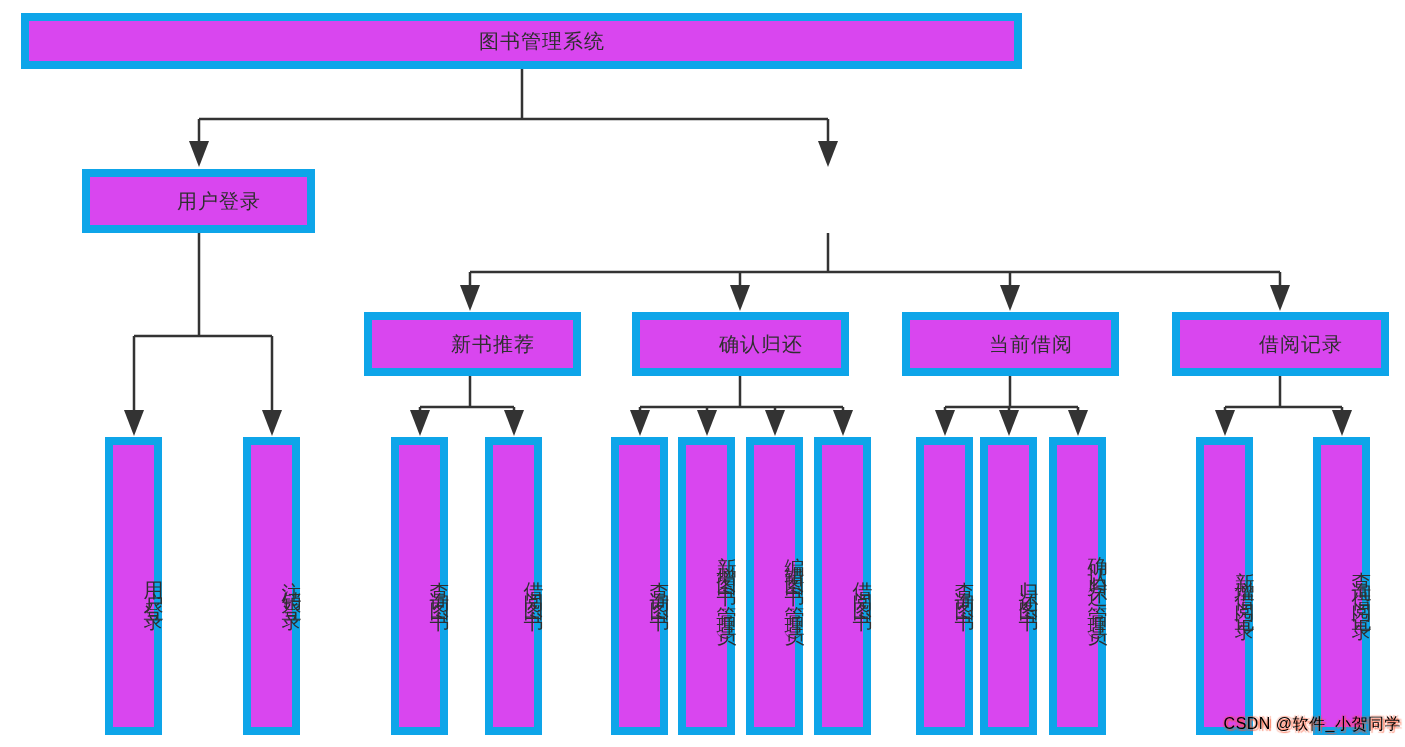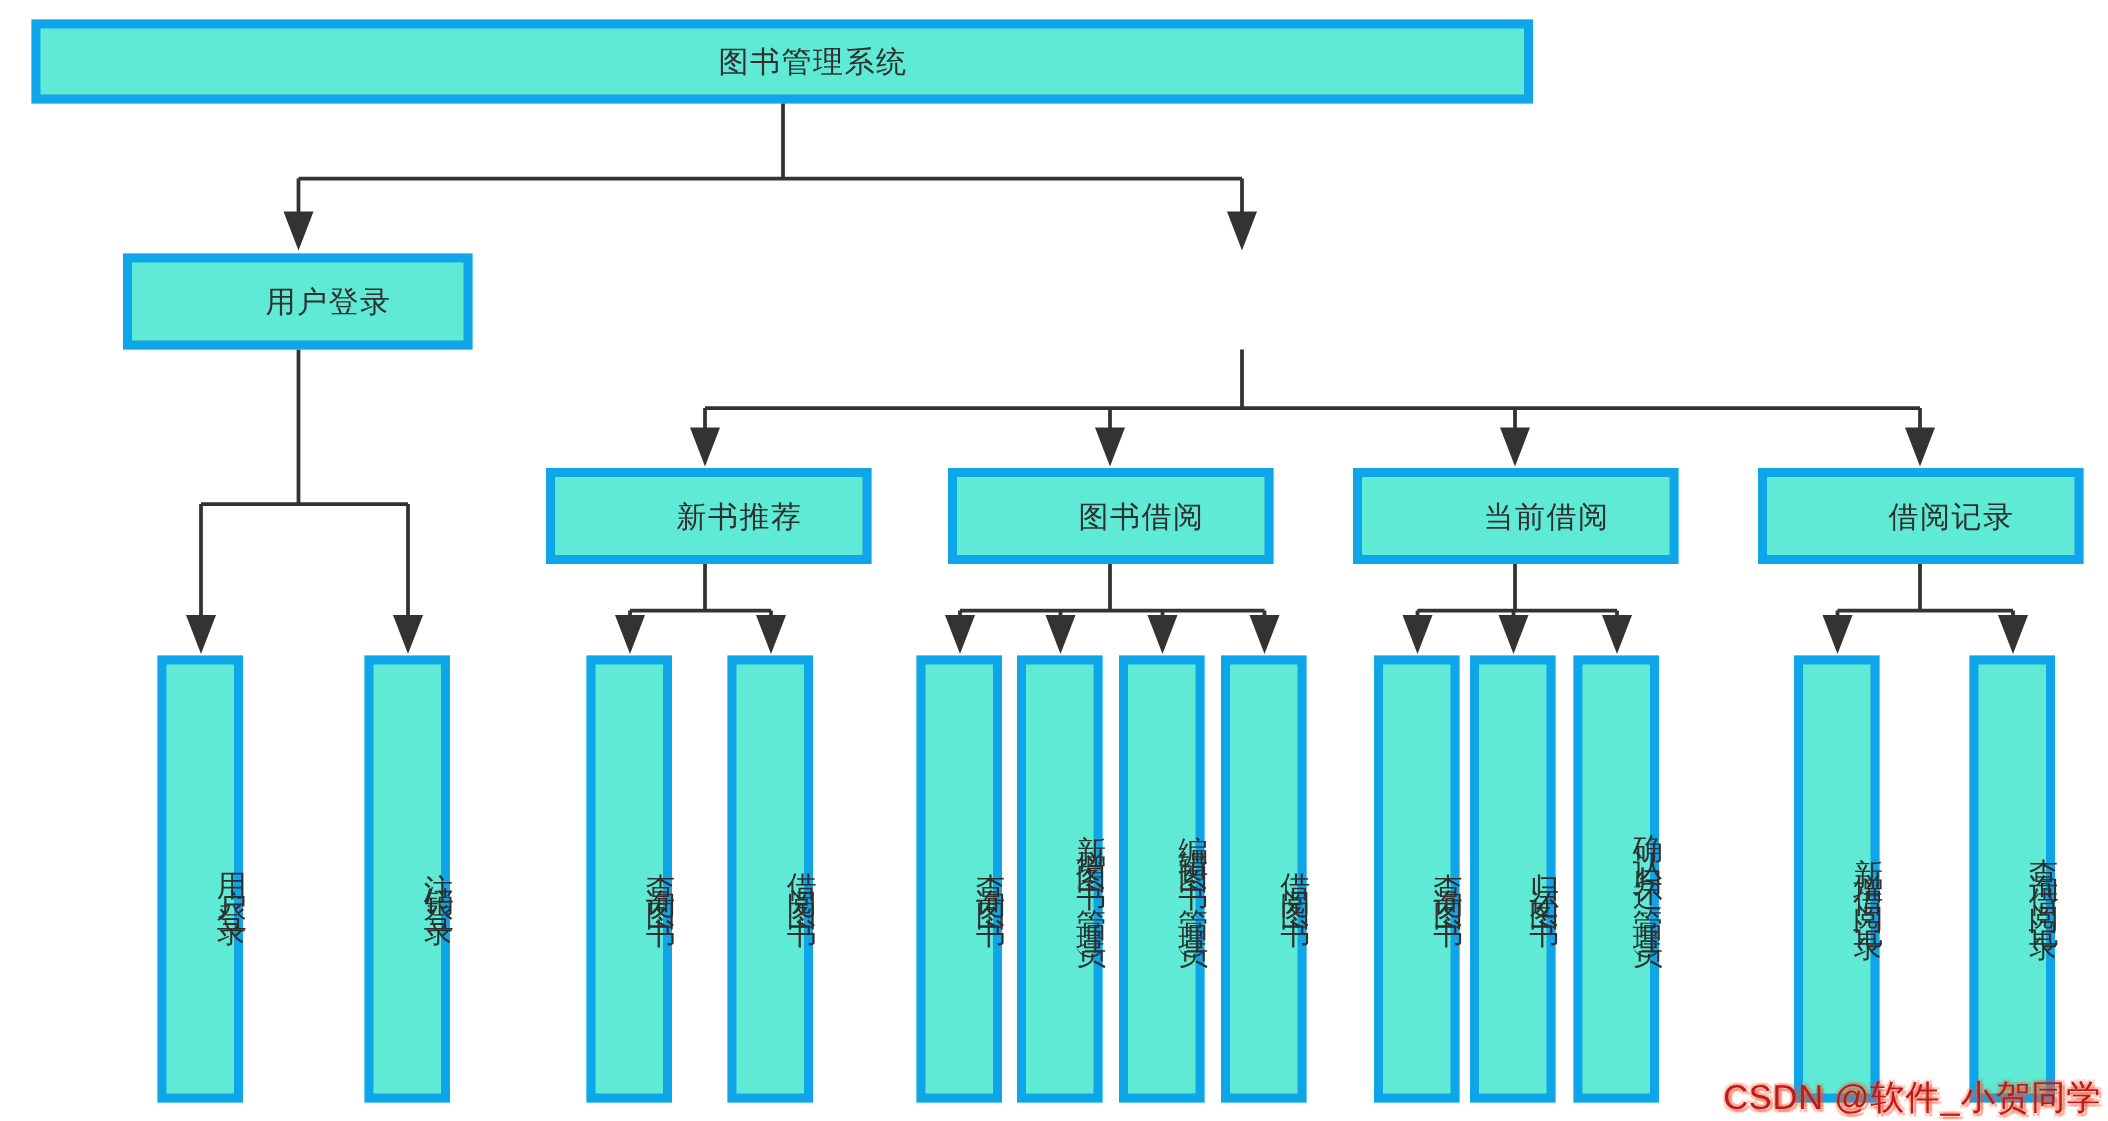--- a/index.html
+++ b/index.html
@@ -12,22 +12,22 @@
     overflow: hidden;
   }
   .connectors {
     position: absolute;
     left: 0; top: 0;
     width: 1405px; height: 747px;
   }
   .box {
     position: absolute;
     box-sizing: border-box;
-    background: #5eead4;
-    border: 6px solid #0ea5e9;
+    background: #d946ef;
+    border: 8px solid #0ea5e9;
     color: #2f2f2f;
     display: flex;
     align-items: center;
     justify-content: center;
     font-size: 20px;
     letter-spacing: 1px;
     z-index: 2;
     padding-left: 41px;
   }
   .root  { left: 21px;  top: 13px;  width: 1001px; height: 56px; }
@@ -44,24 +44,24 @@
     writing-mode: vertical-rl;
     text-orientation: mixed;
     letter-spacing: 10px;
     line-height: 1;
     font-size: 20px;
     white-space: nowrap;
   }
   .watermark {
     position: absolute;
     right: 4px;
-    bottom: 0;
+    bottom: 12px;
     z-index: 5;
-    font-size: 23px;
-    color: #b91c1c;
+    font-size: 16px;
+    color: #000000;
     letter-spacing: 0.5px;
     text-shadow:
       2px 2px 1px rgba(252, 85, 49, 0.55),
      -1px -1px 1px rgba(252, 85, 49, 0.35),
       2px -1px 1px rgba(252, 85, 49, 0.35),
      -1px 2px 1px rgba(252, 85, 49, 0.35);
   }
 </style>
 </head>
 <body>
@@ -106,21 +106,21 @@
       <polygon points="1215,410 1235,410 1225,436"></polygon>
       <polygon points="1332,410 1352,410 1342,436"></polygon>
     </g>
   </svg>
 
   <div class="box root">图书管理系统</div>
 
   <div class="box lv2 lv2a">用户登录</div>
 
   <div class="box lv3 lv3a">新书推荐</div>
-  <div class="box lv3 lv3b">图书借阅</div>
+  <div class="box lv3 lv3b">确认归还</div>
   <div class="box lv3 lv3c">当前借阅</div>
   <div class="box lv3 lv3d">借阅记录</div>
 
   <div class="box leaf" style="left:105px">
       <span class="vtext">用户登录</span>
     </div>
   <div class="box leaf" style="left:243px">
       <span class="vtext">注销登录</span>
     </div>
   <div class="box leaf" style="left:391px">

